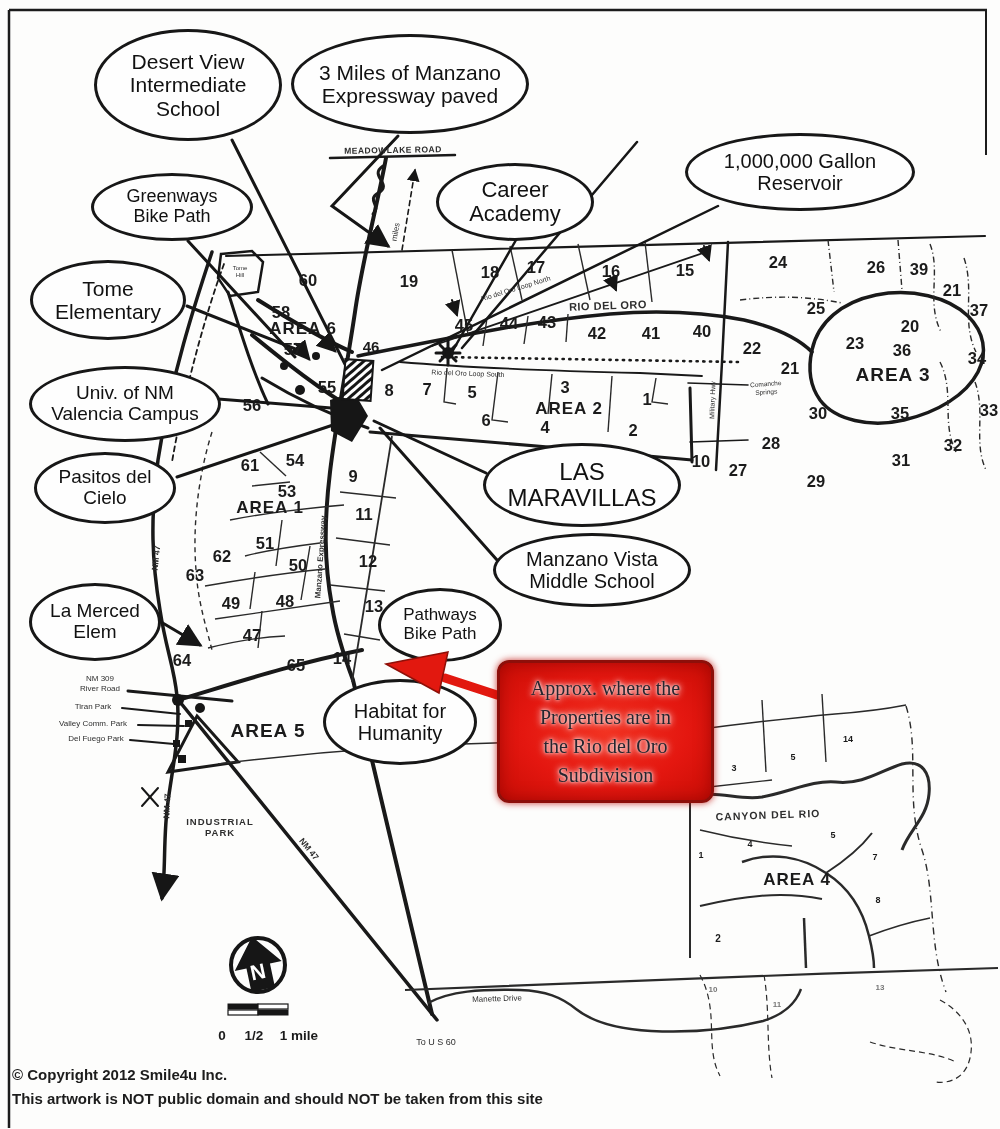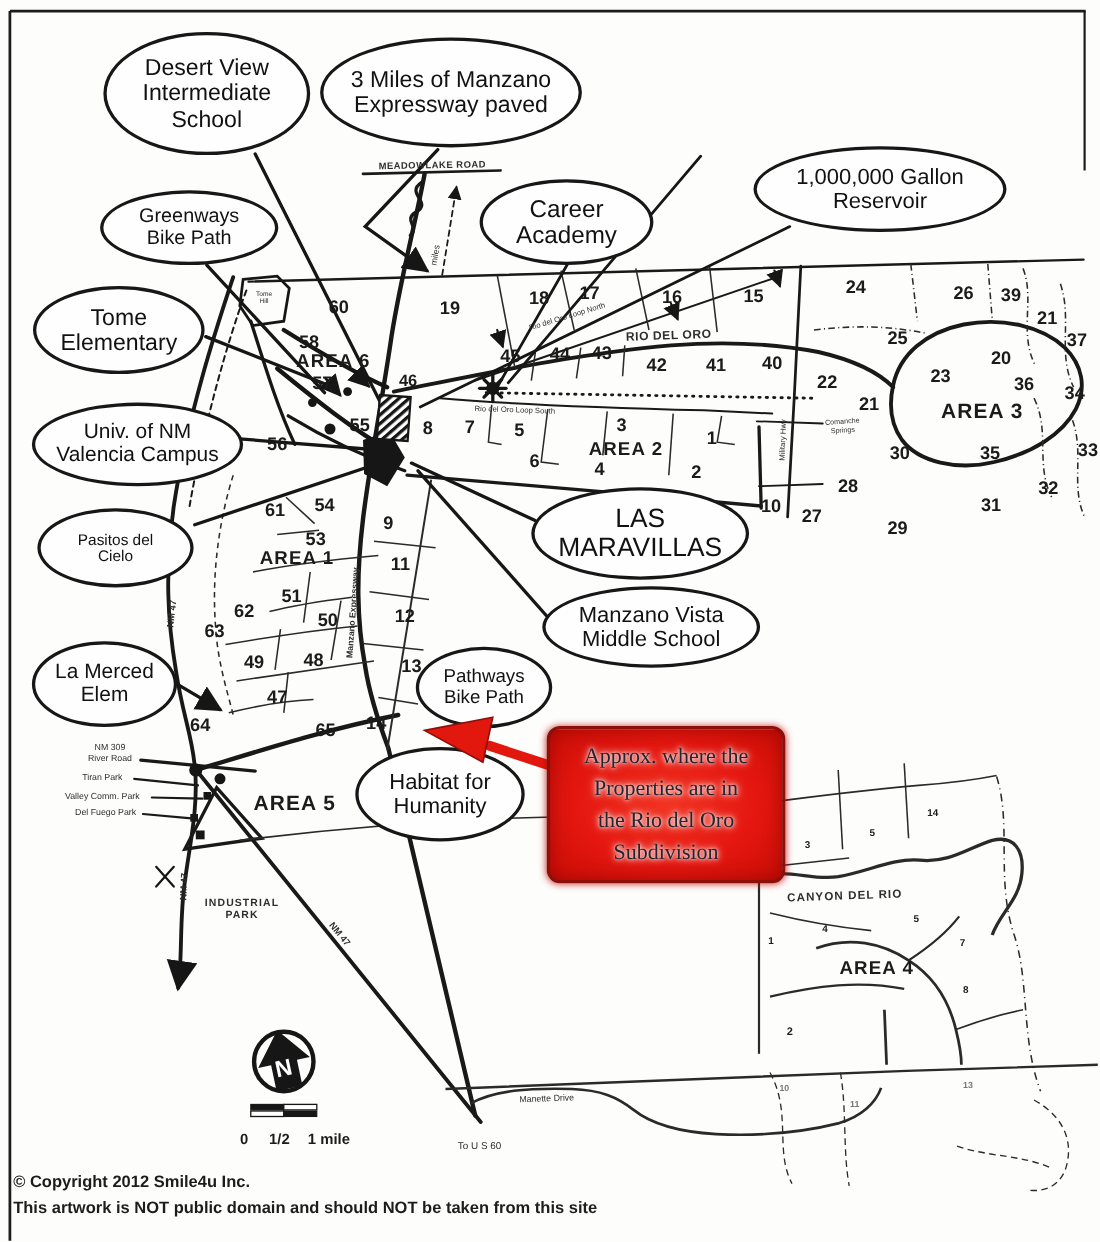--- a/index.html
+++ b/index.html
@@ -224,21 +224,21 @@
       <span class="lot" style="left: 371px; top: 346px; font-size: 15px;">46</span>
       <span class="lot" style="left: 464px; top: 325px;">45</span>
       <span class="lot" style="left: 509px; top: 323px;">44</span>
       <span class="lot" style="left: 547px; top: 322px;">43</span>
       <span class="lot" style="left: 597px; top: 333px;">42</span>
       <span class="lot" style="left: 651px; top: 333px;">41</span>
       <span class="lot" style="left: 702px; top: 331px;">40</span>
       <span class="lot" style="left: 752px; top: 348px;">22</span>
       <span class="lot" style="left: 855px; top: 343px;">23</span>
       <span class="lot" style="left: 910px; top: 326px;">20</span>
-      <span class="lot" style="left: 931px; top: 350px;">36</span>
+      <span class="lot" style="left: 902px; top: 350px;">36</span>
       <span class="lot" style="left: 977px; top: 358px;">34</span>
       <span class="lot" style="left: 790px; top: 368px;">21</span>
       <span class="lot" style="left: 327px; top: 387px;">55</span>
       <span class="lot" style="left: 389px; top: 390px;">8</span>
       <span class="lot" style="left: 427px; top: 389px;">7</span>
       <span class="lot" style="left: 472px; top: 392px;">5</span>
       <span class="lot" style="left: 565px; top: 387px;">3</span>
       <span class="lot" style="left: 647px; top: 399px;">1</span>
       <span class="lot" style="left: 252px; top: 405px;">56</span>
       <span class="lot" style="left: 486px; top: 420px;">6</span>
@@ -320,21 +320,21 @@
       <div class="callout" style="left: 685px; top: 133px; width: 230px; height: 78px; font-size: 20px;">1,000,000 Gallon
 Reservoir</div>
       <div class="callout" style="left: 436px; top: 163px; width: 158px; height: 78px; font-size: 22px;">Career
 Academy</div>
       <div class="callout" style="left: 91px; top: 173px; width: 162px; height: 68px; font-size: 18px;">Greenways
 Bike Path</div>
       <div class="callout" style="left: 30px; top: 260px; width: 156px; height: 80px; font-size: 21px;">Tome
 Elementary</div>
       <div class="callout" style="left: 29px; top: 366px; width: 192px; height: 76px; font-size: 19px;">Univ. of NM
 Valencia Campus</div>
-      <div class="callout" style="left: 34px; top: 462px; width: 142px; height: 72px; font-size: 14px;">Pasitos del
+      <div class="callout" style="left: 34px; top: 452px; width: 142px; height: 72px; font-size: 19px;">Pasitos del
 Cielo</div>
       <div class="callout" style="left: 29px; top: 583px; width: 132px; height: 78px; font-size: 19px;">La Merced
 Elem</div>
       <div class="callout" style="left: 483px; top: 443px; width: 198px; height: 84px; font-size: 24px;">LAS
 MARAVILLAS</div>
       <div class="callout" style="left: 493px; top: 533px; width: 198px; height: 74px; font-size: 20px;">Manzano Vista
 Middle School</div>
       <div class="callout" style="left: 378px; top: 588px; width: 124px; height: 74px; font-size: 17px;">Pathways
 Bike Path</div>
       <div class="callout" style="left: 323px; top: 679px; width: 154px; height: 86px; font-size: 20px;">Habitat for

